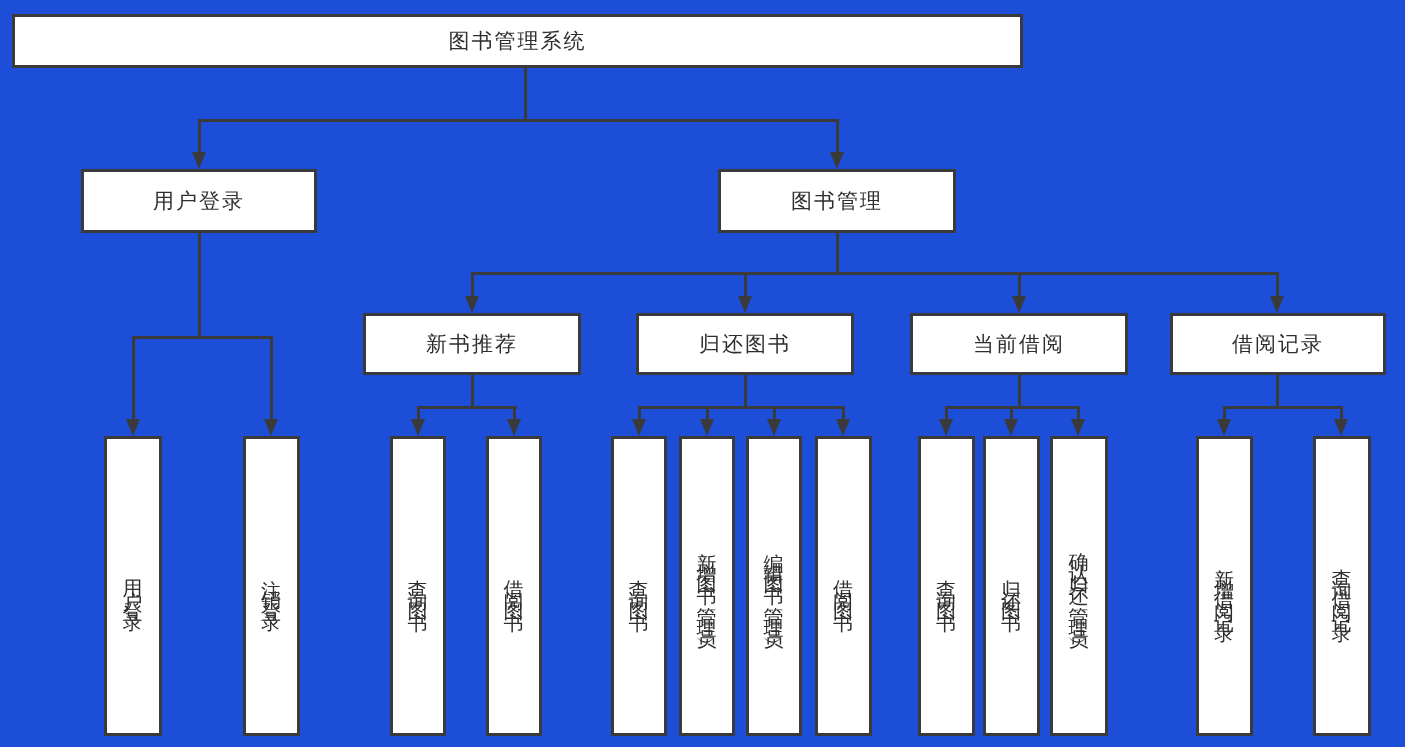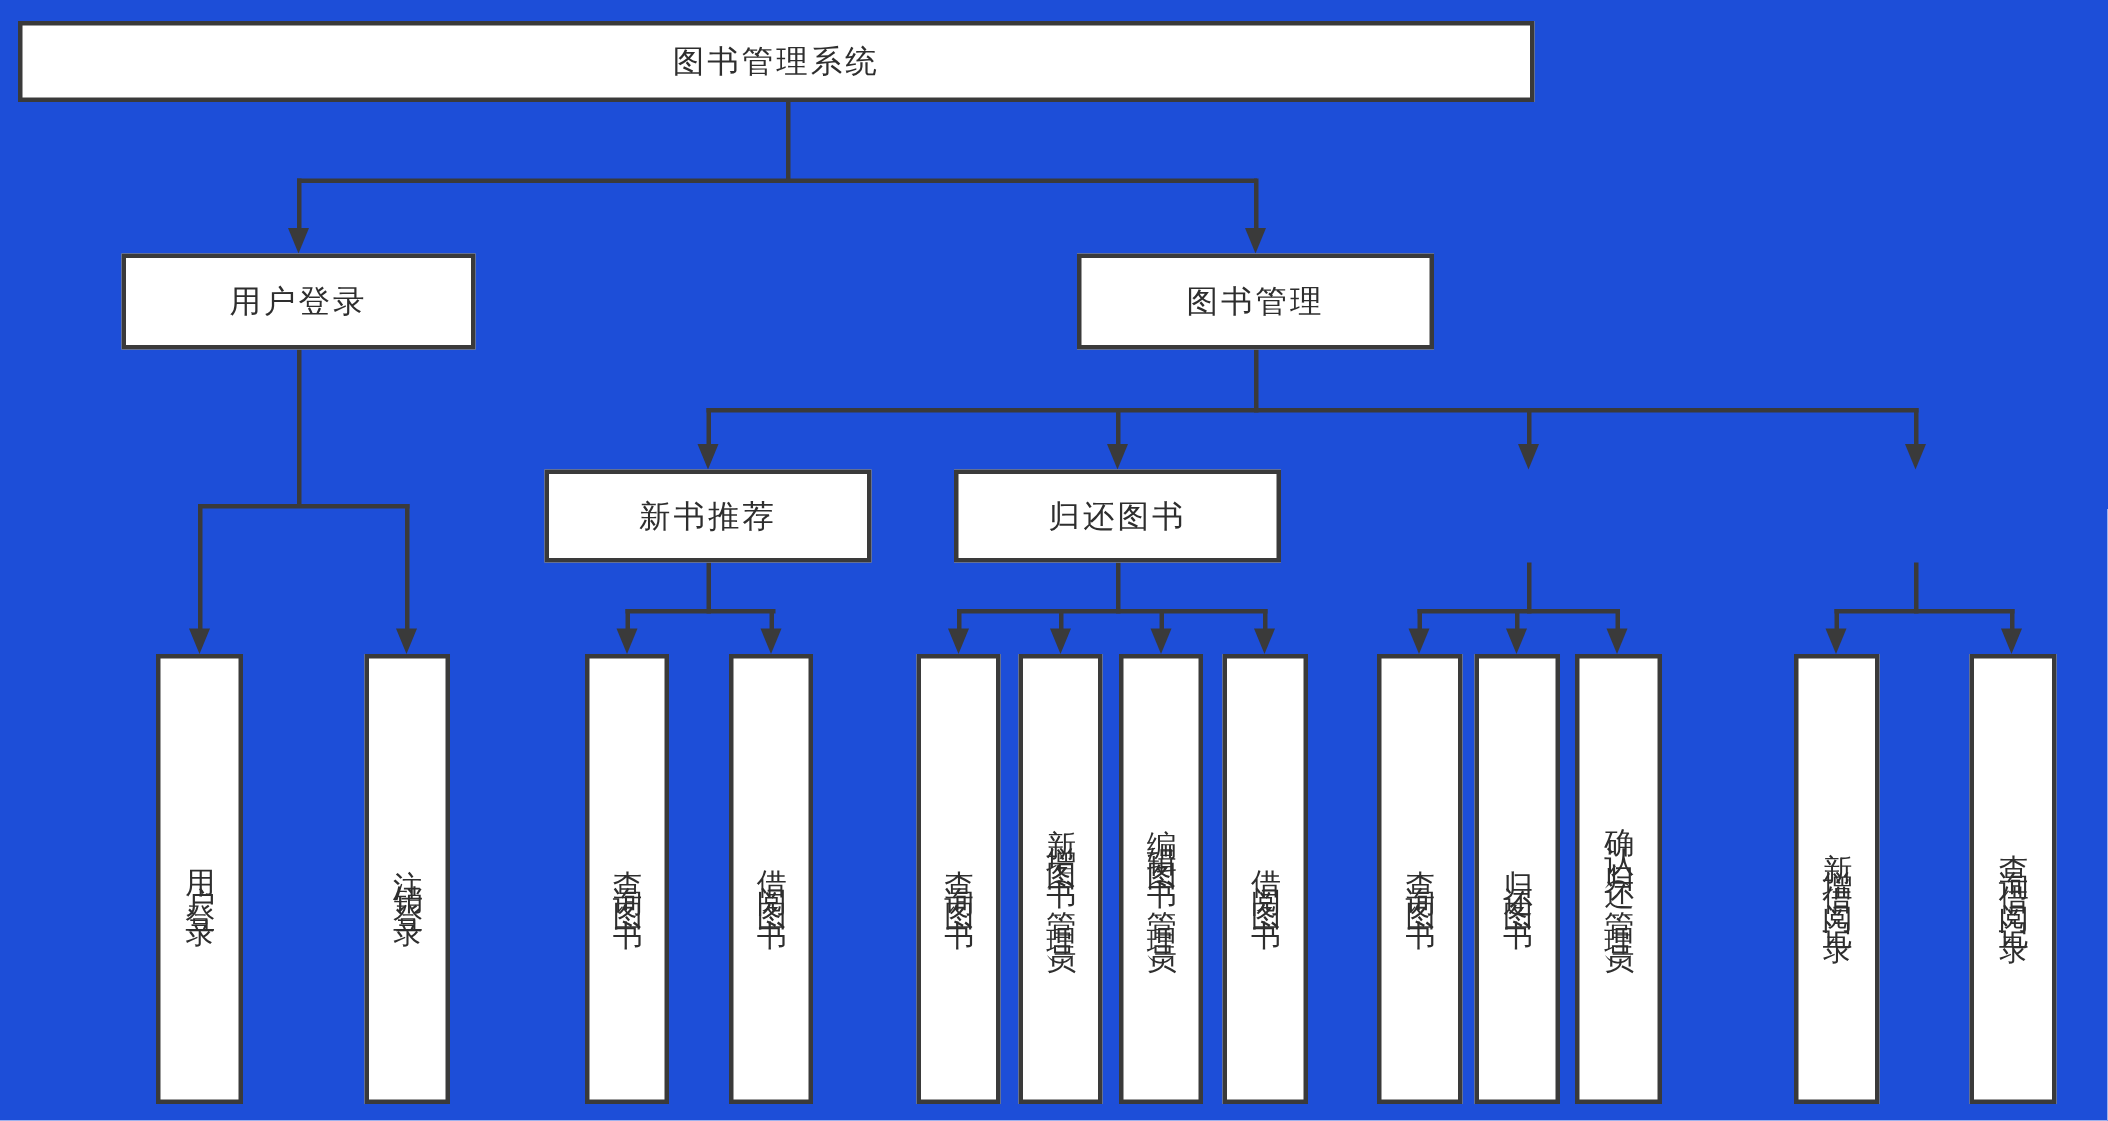--- a/index.html
+++ b/index.html
@@ -49,21 +49,27 @@
   </div>
 
   <div class="node hnode" style="left:718px;top:169px;width:238px;height:64px">
     <span>图书管理</span>
   </div>
 
   <div class="node hnode" style="left:636px;top:313px;width:218px;height:62px">
     <span>归还图书</span>
   </div>
 
+  <div class="node hnode" style="left:910px;top:313px;width:218px;height:62px">
+    <span>当前借阅</span>
+  </div>
 
+  <div class="node hnode" style="left:1170px;top:313px;width:216px;height:62px">
+    <span>借阅记录</span>
+  </div>
 
   <div class="node vnode" style="left:104px;top:436px;width:58px;height:300px">
     <span>用户登录</span>
   </div>
 
   <div class="node vnode" style="left:243px;top:436px;width:57px;height:300px">
     <span>注销登录</span>
   </div>
 
   <div class="node vnode" style="left:390px;top:436px;width:56px;height:300px">

